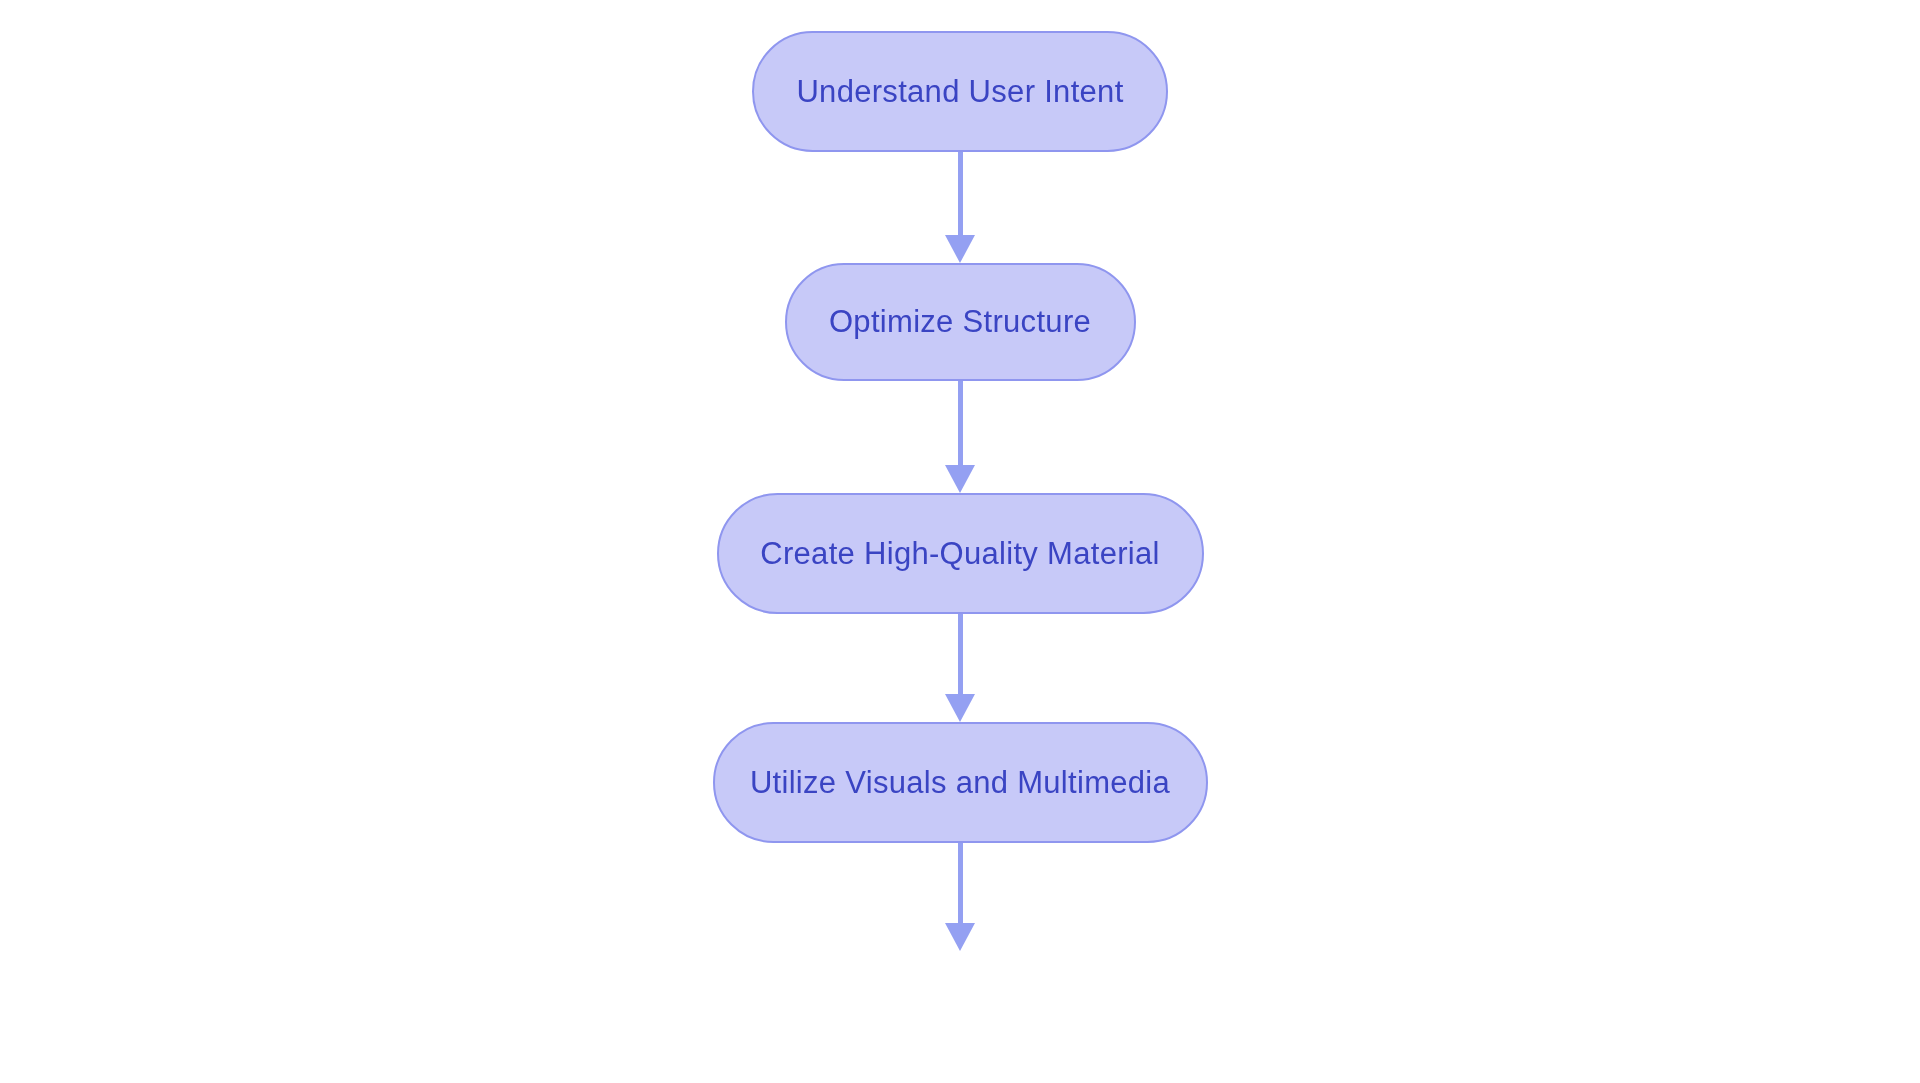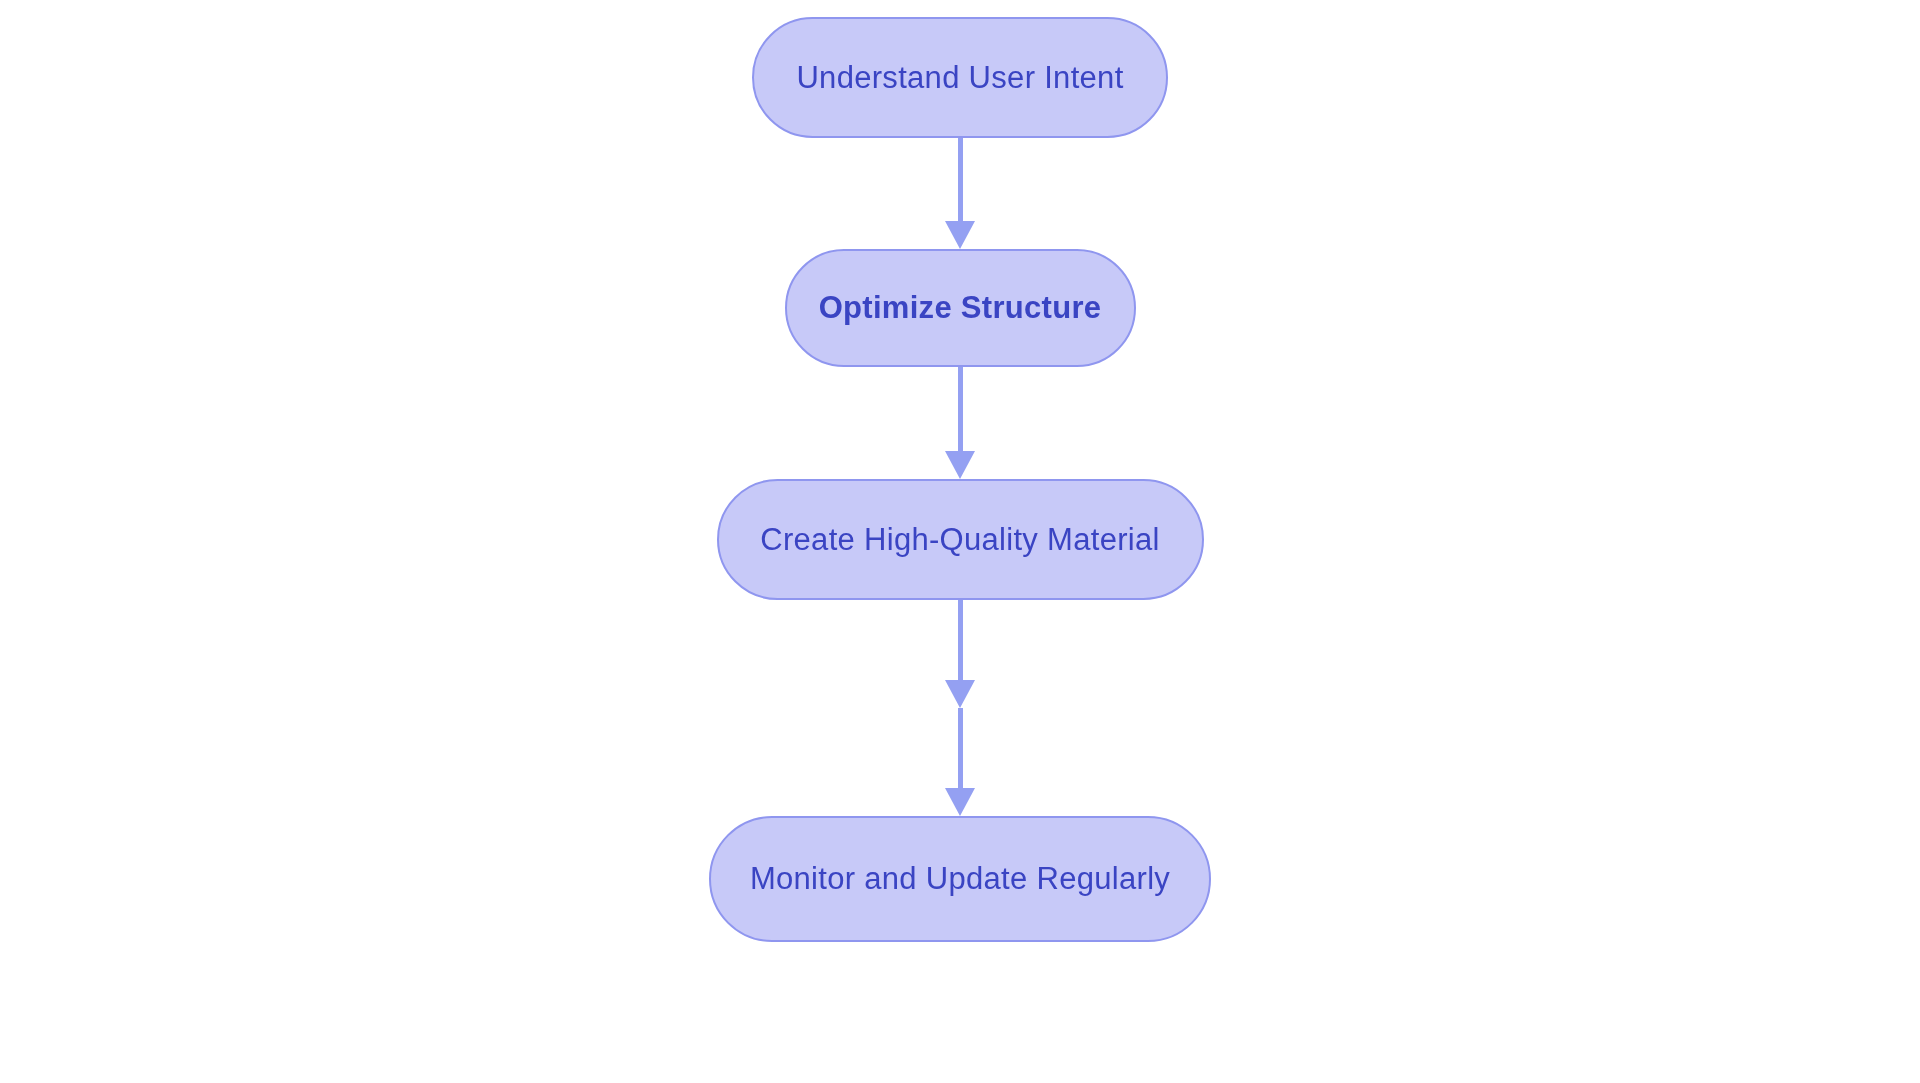--- a/index.html
+++ b/index.html
@@ -17,42 +17,42 @@
   .canvas {
     position: relative;
     width: 1920px;
     height: 1083px;
     background: var(--background);
     overflow: hidden;
   }
   .flow {
     position: absolute;
     left: 0;
-    top: 0;
+    top: 14px;
     width: 1920px;
     padding-top: 17px;
     display: flex;
     flex-direction: column;
     align-items: center;
   }
   .node {
     display: flex;
     align-items: center;
     justify-content: center;
     background: var(--node-fill);
     border: 2px solid var(--node-border);
     border-radius: 70px;
     color: var(--text-color);
     font-size: 31px;
     letter-spacing: 0.3px;
     white-space: nowrap;
     text-align: center;
   }
   .node-0 { width: 416px; height: 121px; }
-  .node-1 { width: 351px; height: 118px; font-weight: bold; }
+  .node-1 { width: 351px; height: 118px; }
   .node-2 { width: 487px; height: 121px; justify-content: center; }
   .node-3 { width: 495px; height: 121px; }
   .node-4 { width: 502px; height: 126px; }
   .arrow {
     display: flex;
     flex-direction: column;
     align-items: center;
   }
   .arrow-0 { height: 111px; }
   .arrow-1 { height: 112px; }
@@ -97,24 +97,24 @@
 
     <div class="node node-2">
       <span>Create High-Quality Material</span>
     </div>
 
     <div class="arrow arrow-2">
       <div class="line"></div>
       <div class="head"></div>
     </div>
 
+    <div class="node node-3">
+      <span>Utilize Visuals and Multimedia</span>
+    </div>
 
     <div class="arrow arrow-3">
       <div class="line"></div>
       <div class="head"></div>
     </div>
 
-    <div class="node node-4">
-      <span>Monitor and Update Regularly</span>
-    </div>
 
   </div>
 </div>
 
 </body></html>

